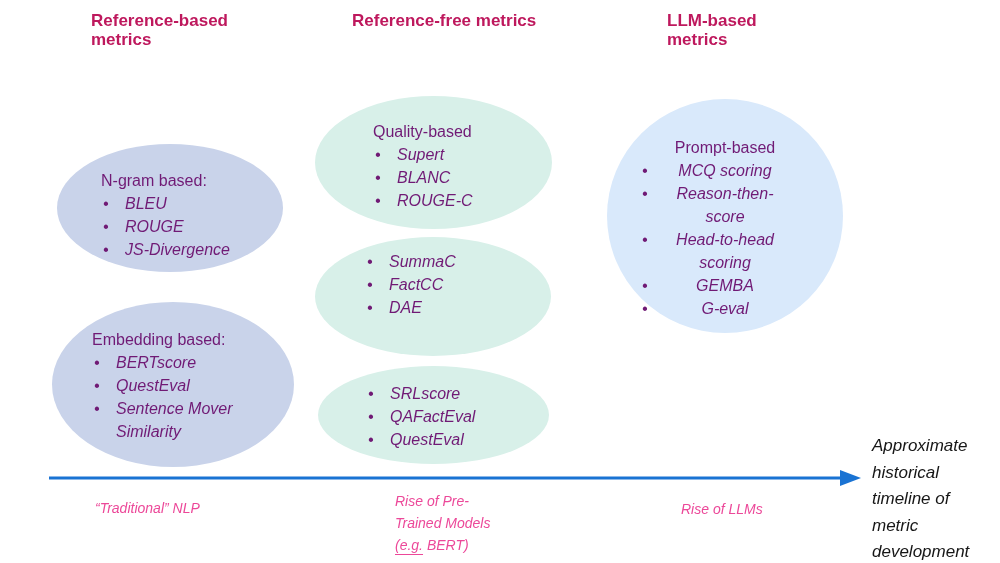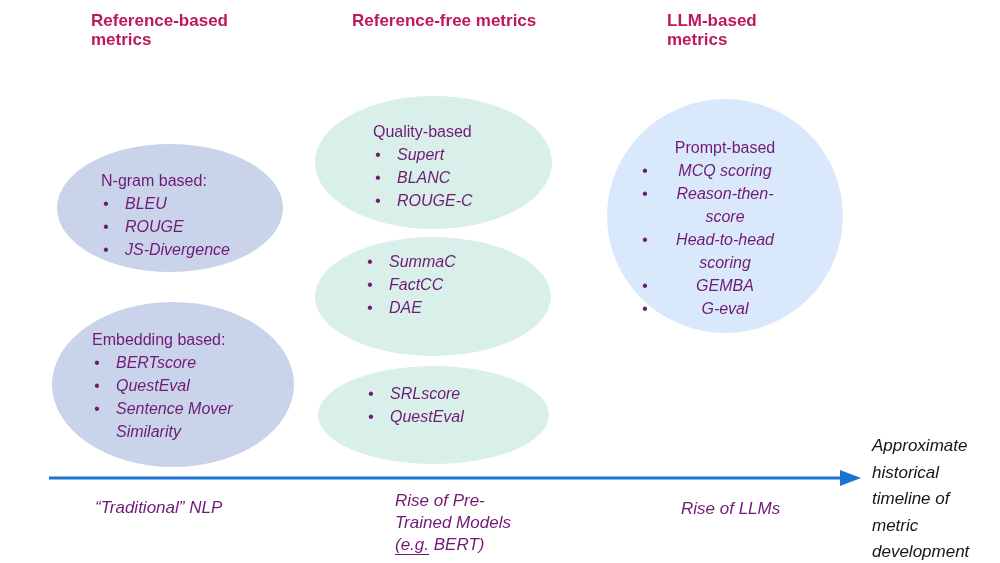--- a/index.html
+++ b/index.html
@@ -74,24 +74,24 @@
     left: 2px;
     top: 0;
   }
 
   .timeline-arrow { position: absolute; left: 46px; top: 465px; }
   .timeline-arrow line    { stroke: var(--color-arrow); stroke-width: 3.2px; }
   .timeline-arrow polygon { fill: var(--color-arrow); }
 
   .era {
     position: absolute;
-    font-size: 17px;
+    font-size: 14px;
     font-style: italic;
     line-height: 22px;
-    color: #701a75;
+    color: #ec4899;
   }
   .era1 { left: 95px;  top: 497px; }
   .era2 { left: 395px; top: 490px; }
   .era3 { left: 681px; top: 498px; }
   .caption {
     position: absolute;
     left: 872px;
     top: 433px;
     width: 122px;
     font-size: 17px;
@@ -158,20 +158,21 @@
         <li>DAE</li>
       </ul>
     </div>
   </div>
 
   <div class="ellipse fill-free e5">
     <div class="ellipse-content">
 
       <ul class="bullets">
         <li>SRLscore</li>
+        <li>QAFactEval</li>
         <li>QuestEval</li>
       </ul>
     </div>
   </div>
 
   <div class="ellipse fill-llm e6">
     <div class="ellipse-content">
       <div class="ellipse-title">Prompt-based</div>
       <ul class="bullets">
         <li>MCQ scoring</li>

